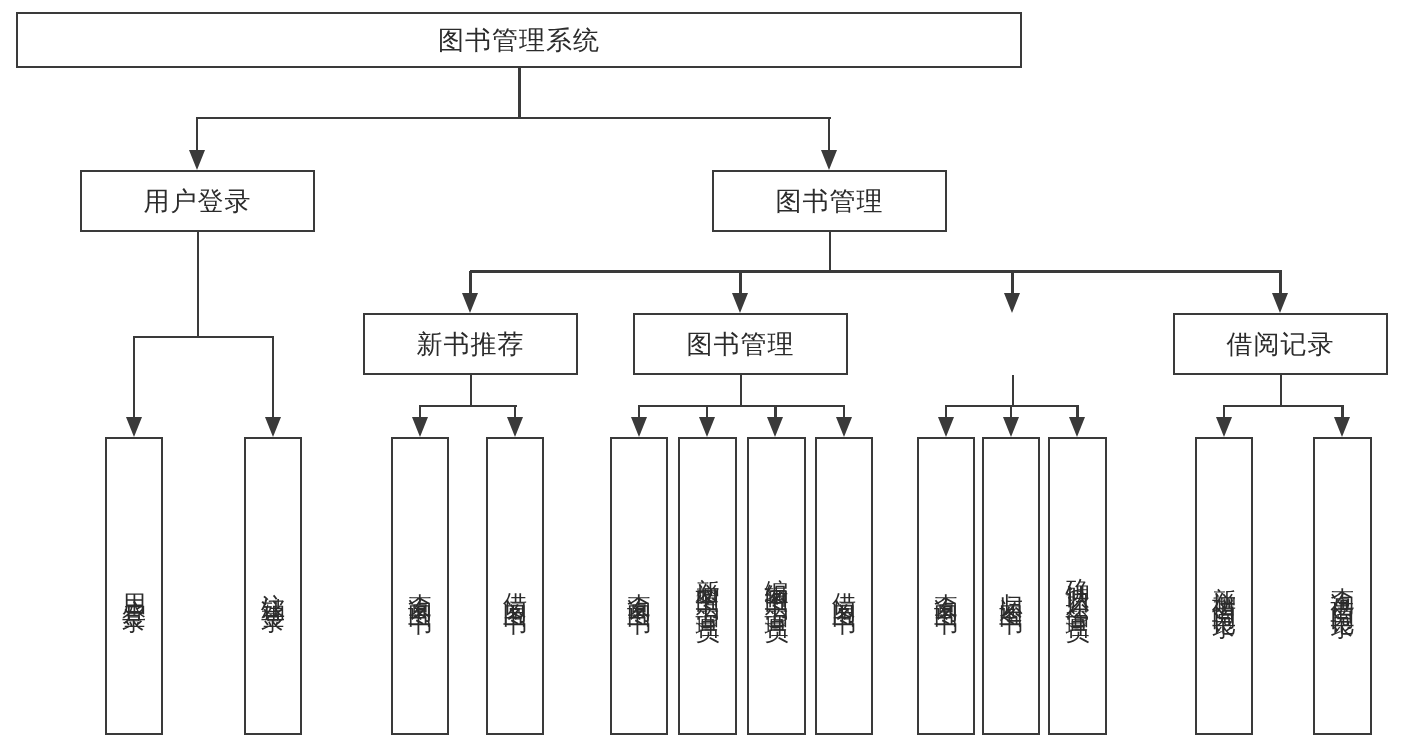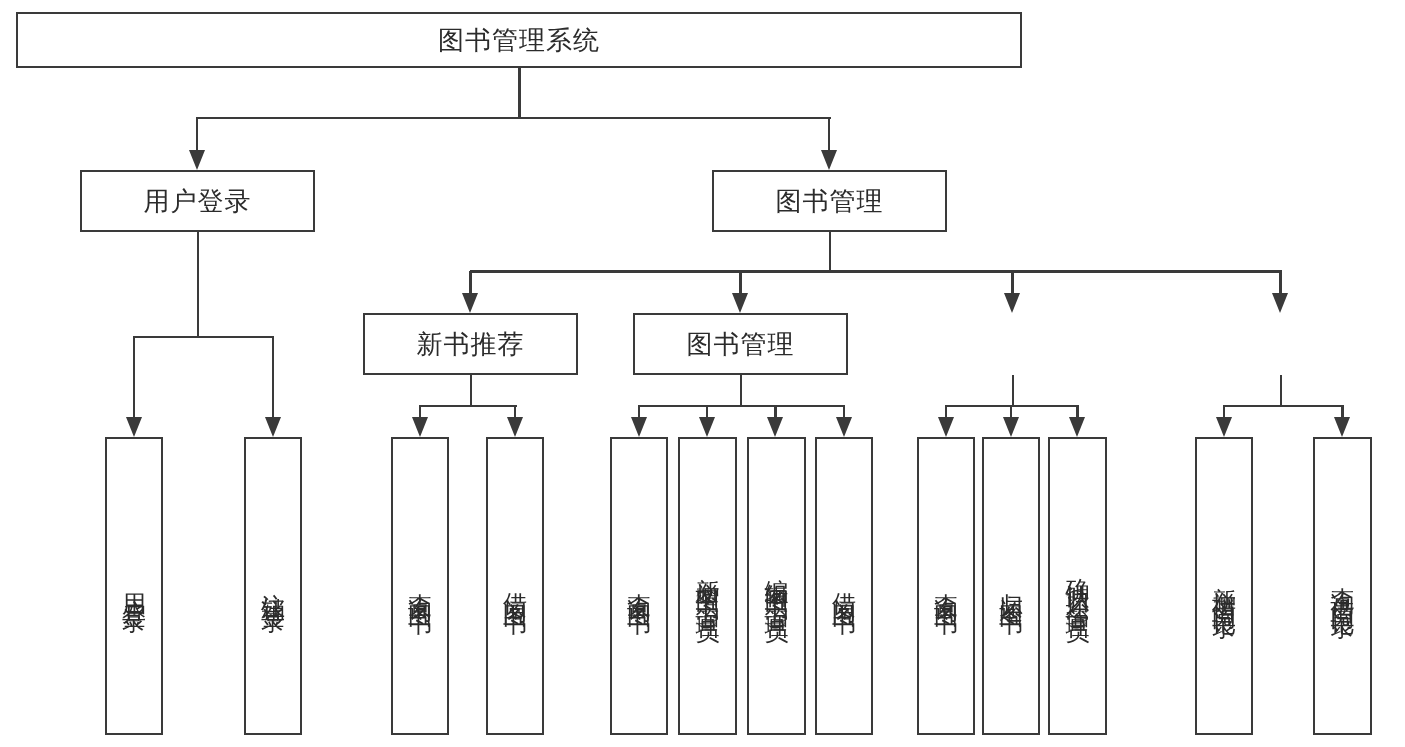--- a/index.html
+++ b/index.html
@@ -118,20 +118,23 @@
       <div class="shaft"></div>
       <div class="head"></div>
     </div>
 
   <div class="box" style="left:363px;top:313px;width:215px;height:62px;">
     <span>新书推荐</span>
   </div>
   <div class="box" style="left:633px;top:313px;width:215px;height:62px;">
     <span>图书管理</span>
   </div>
+  <div class="box" style="left:1173px;top:313px;width:215px;height:62px;">
+    <span>借阅记录</span>
+  </div>
 
   <div class="vline" style="left:469.5px;top:375px;height:31px;"></div>
   <div class="hline" style="left:419px;top:404.5px;width:98px;"></div>
   <div class="arrow" style="left:411.5px;top:405px;height:32px;">
       <div class="shaft"></div>
       <div class="head"></div>
     </div>
   <div class="arrow" style="left:506.5px;top:405px;height:32px;">
       <div class="shaft"></div>
       <div class="head"></div>

